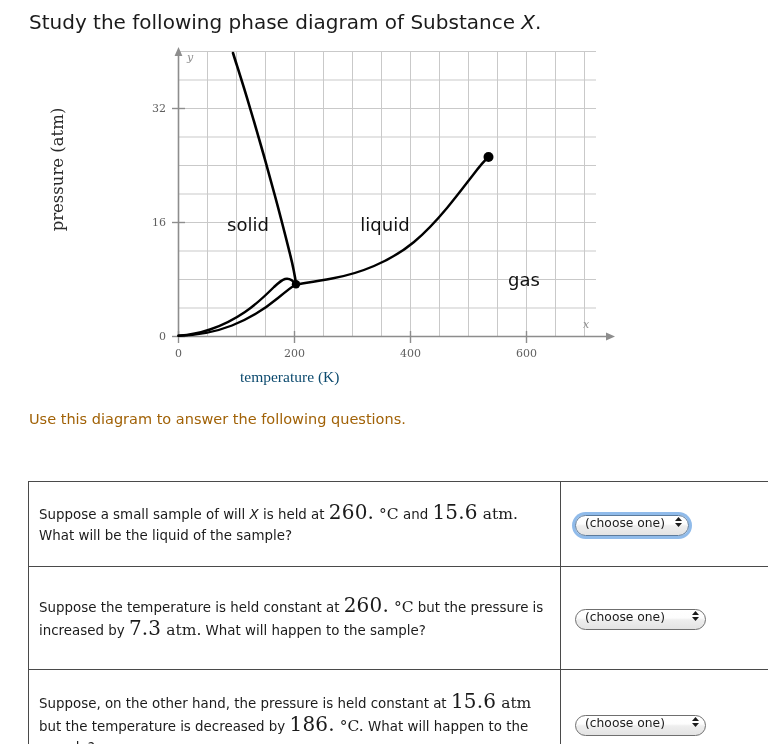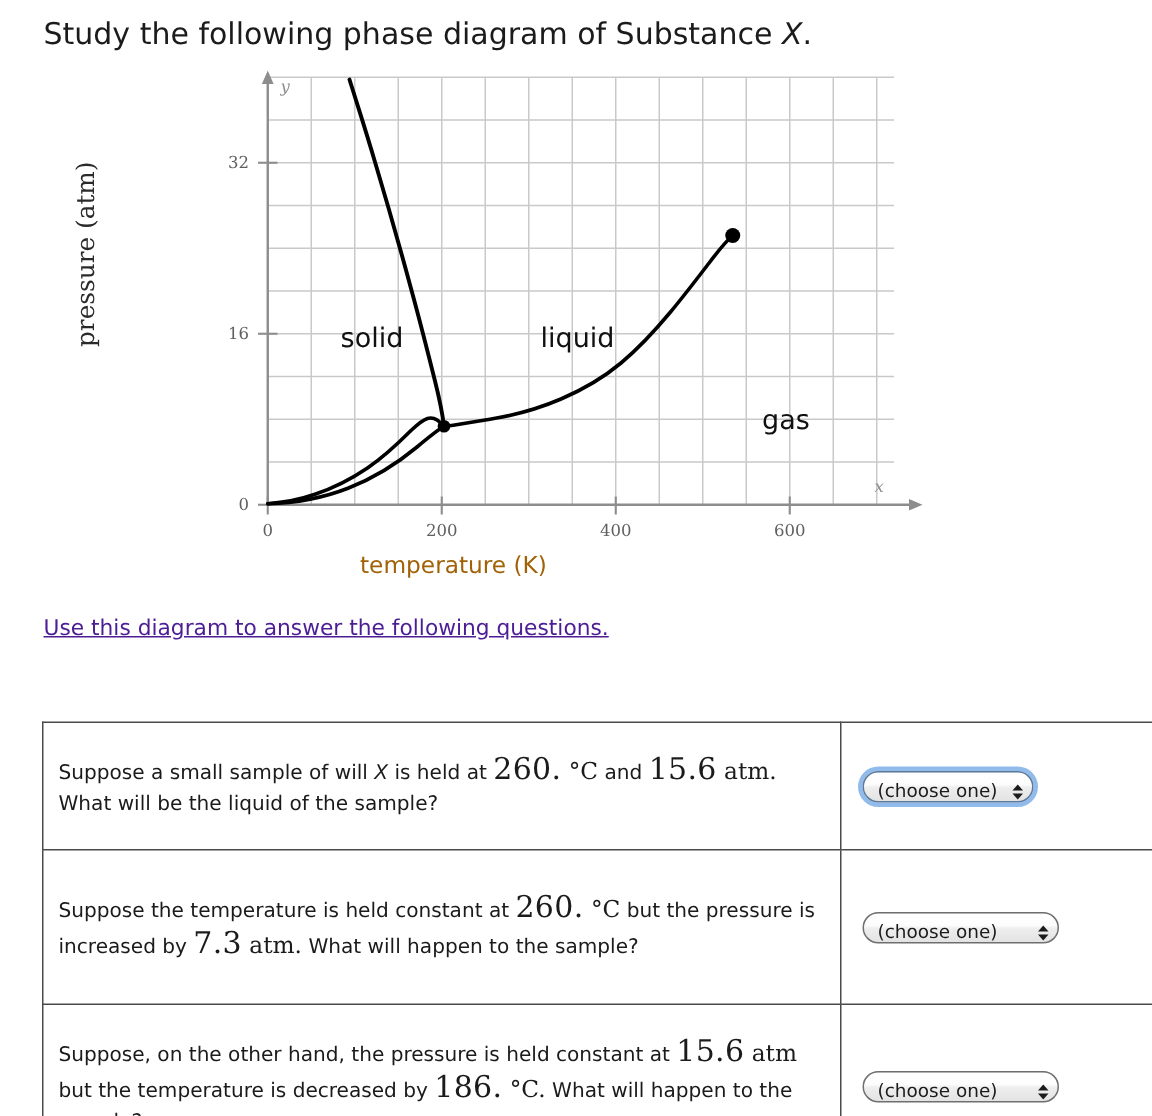--- a/index.html
+++ b/index.html
@@ -52,33 +52,33 @@
     color: #2a2a2a;
     transform: rotate(-90deg);
     transform-origin: 50% 50%;
     white-space: nowrap;
   }
   .xlabel {
     position: absolute;
     left: 240px;
     top: 328px;
     font-size: 15.5px;
-    color: #a16207;
-    white-space: nowrap;
+    color: #0c4a6e;
+    white-space: nowrap;
+    font-family: Liberation Serif, serif;
   }
 
   
   .prompt2 {
     position: absolute;
     left: 29px;
     top: 411px;
     font-size: 14.5px;
-    color: #4c1d95;
-    white-space: nowrap;
-    text-decoration: underline;
+    color: #a16207;
+    white-space: nowrap;
   }
 
   
   .qtable {
     position: absolute;
     left: 28px;
     top: 481px;
     width: 711px;
     border-collapse: collapse;
     table-layout: fixed;
@@ -112,21 +112,21 @@
     letter-spacing: .2px;
   }
   .unit {
     font-family: "DejaVu Serif", "Liberation Serif", serif;
     font-size: 15.5px;
   }
 
   
   .sel {
     display: inline-flex;
-    align-items: flex-end;
+    align-items: flex-start;
     justify-content: space-between;
     box-sizing: border-box;
     height: 21px;
     padding: 0 5px 0 9px;
     border: 1px solid #6f6f6f;
     border-radius: 11px;
     background: linear-gradient(to bottom, #ffffff 0%, #fdfdfd 42%, #eeeeee 52%, #e3e3e3 100%);
     font-size: 12.3px;
     color: #1b1b1b;
     box-shadow: 0 1px 0 rgba(255,255,255,.85) inset;

